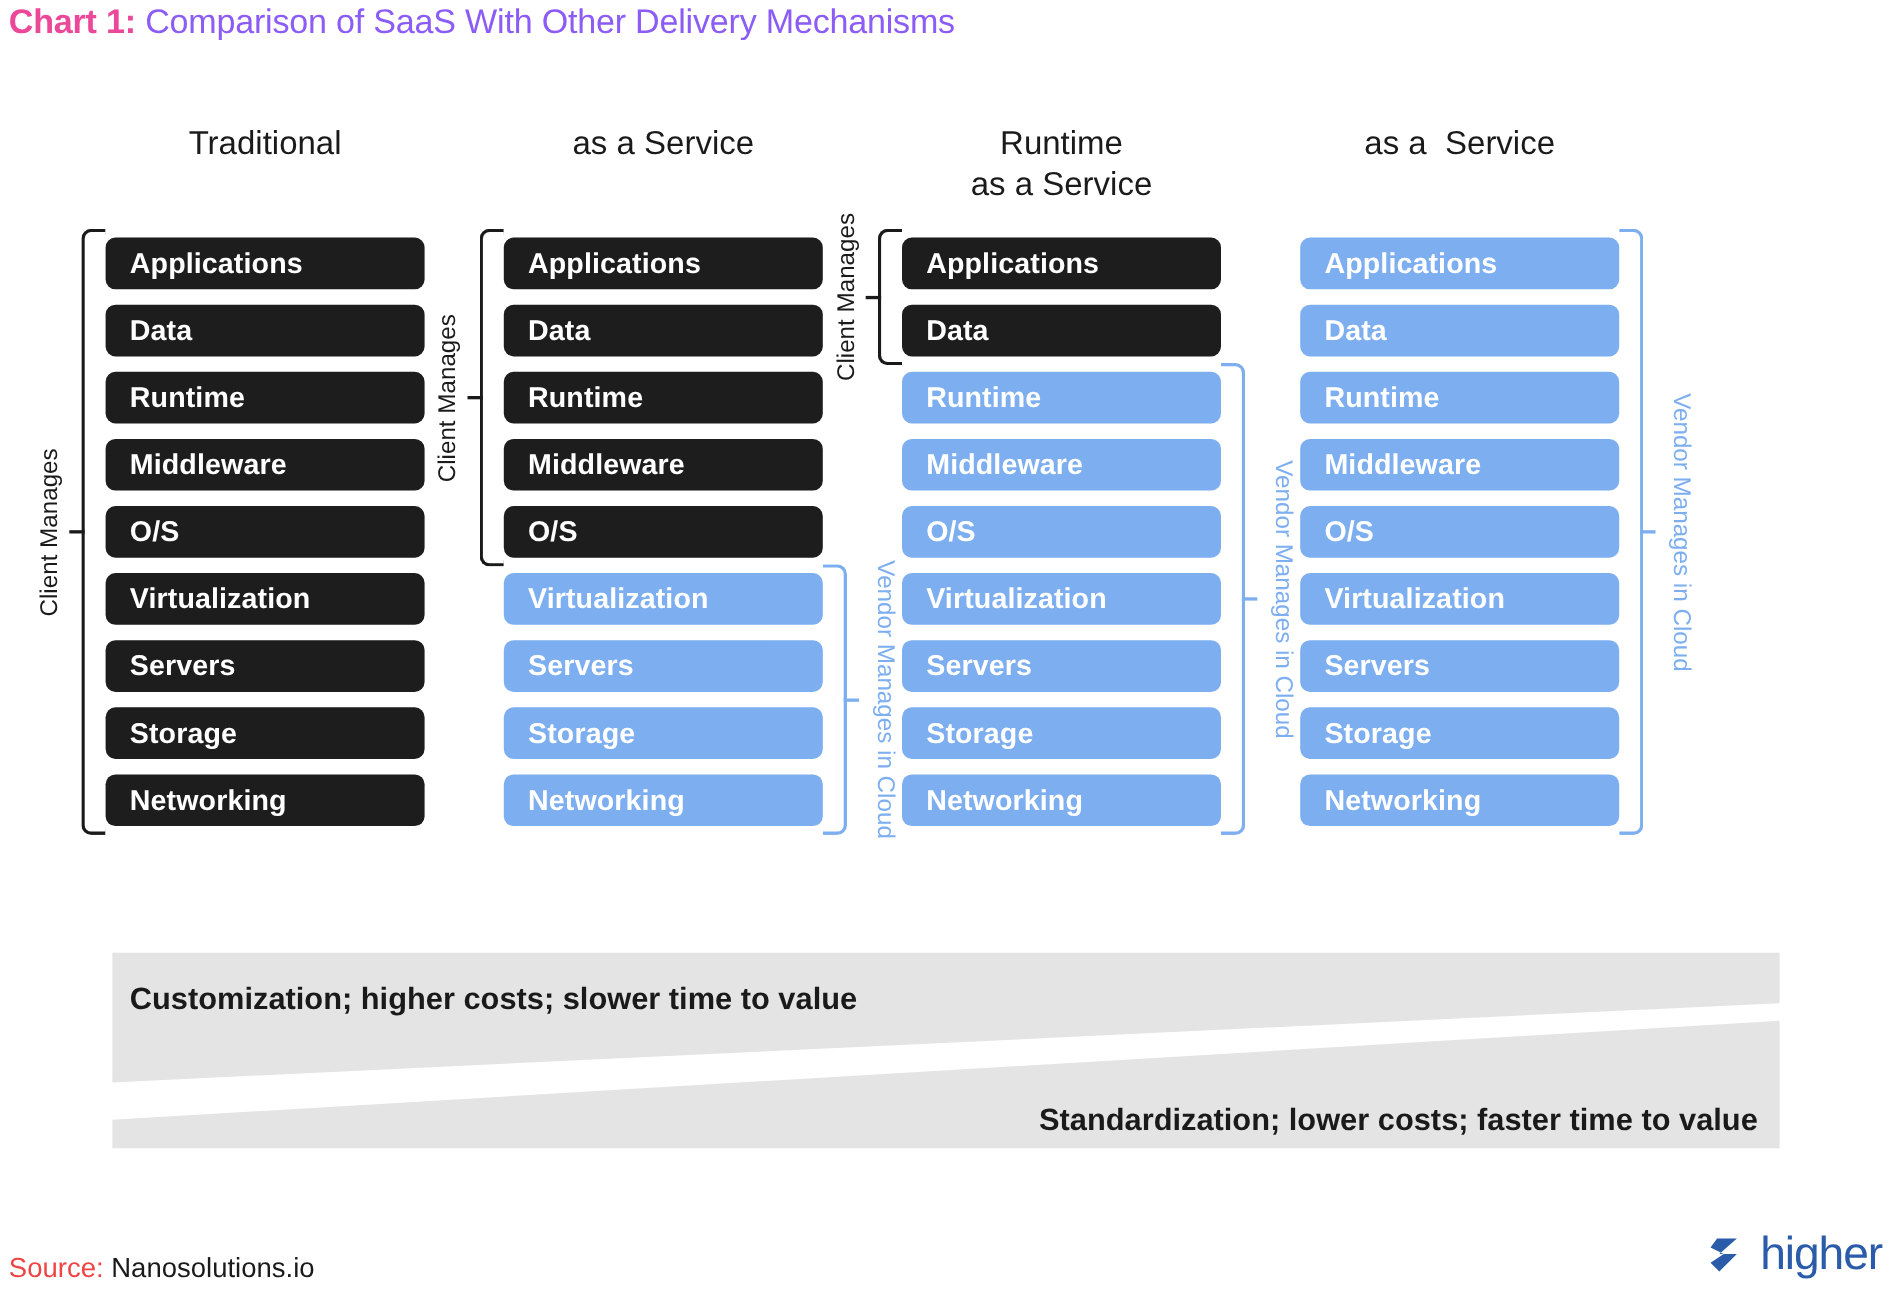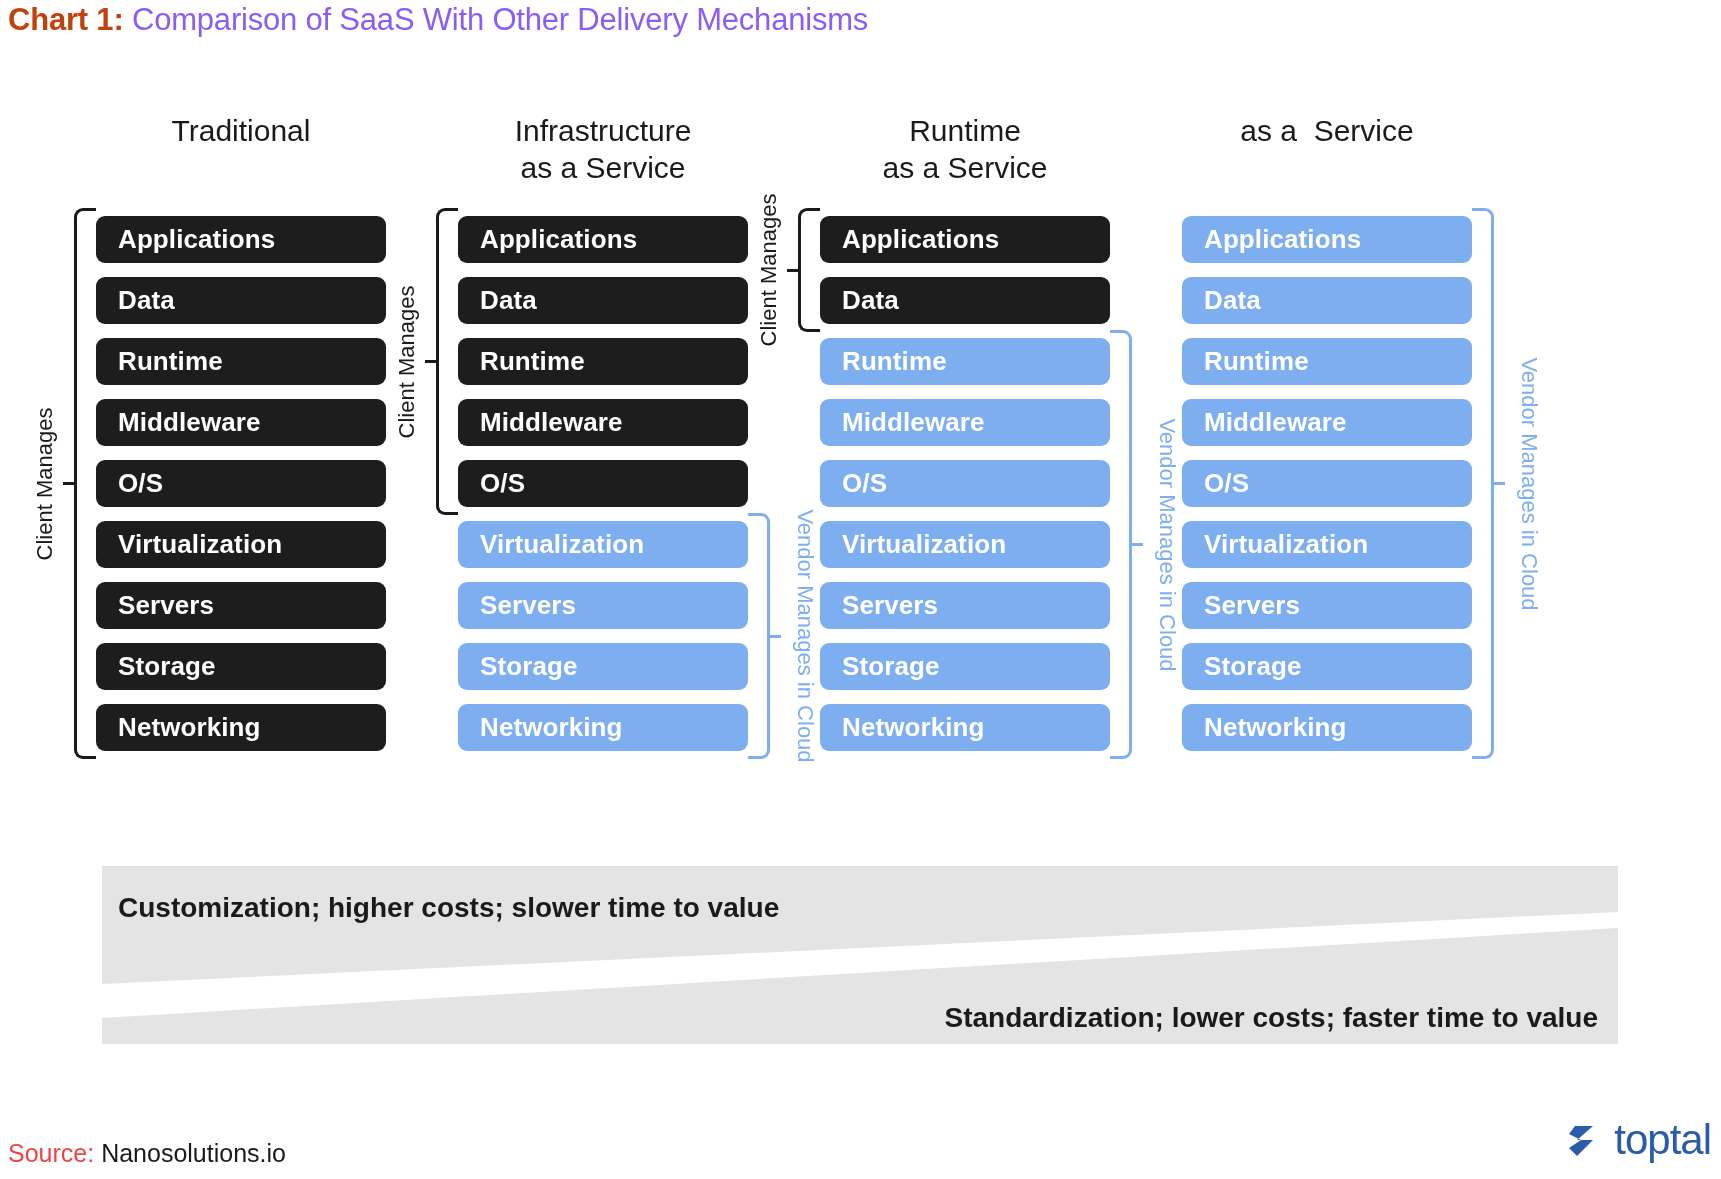--- a/index.html
+++ b/index.html
@@ -18,21 +18,21 @@
   
   #title-bar {
     position: absolute;
     left: 8px;
     top: 2px;
     font-size: 31px;
     letter-spacing: -0.2px;
     white-space: nowrap;
   }
   #title-bar .chart-label {
-    color: #c2410c;
+    color: #ec4899;
     font-weight: bold;
   }
   #title-bar .chart-title {
     color: #8b5cf6;
     font-weight: normal;
   }
 
   
   #chart-area {
     position: absolute;
@@ -198,21 +198,21 @@
     <div class="layer dark" style="position: absolute; left: 96px; top: 643px; width: 290px; margin-bottom: 0px;">
       <span>Storage</span>
     </div>
     <div class="layer dark" style="position: absolute; left: 96px; top: 704px; width: 290px; margin-bottom: 0px;">
       <span>Networking</span>
     </div>
     <div class="bracket client" style="left: 74px; top: 208px; width: 22px; height: 551px;">
       <span class="tick"></span>
     </div>
     <div class="vlabel client" style="left: 56px; top: 483.5px; transform: rotate(-90deg) translate(-50%, -100%);">Client Manages</div>
-    <div class="col-head" style="position: absolute; left: 443px; top: 112px; width: 320px;"><div>Infrastructure</div><div>as a Service</div></div>
+    <div class="col-head" style="position: absolute; left: 443px; top: 112px; width: 320px;"><div>as a Service</div></div>
     <div class="layer dark" style="position: absolute; left: 458px; top: 216px; width: 290px; margin-bottom: 0px;">
       <span>Applications</span>
     </div>
     <div class="layer dark" style="position: absolute; left: 458px; top: 277px; width: 290px; margin-bottom: 0px;">
       <span>Data</span>
     </div>
     <div class="layer dark" style="position: absolute; left: 458px; top: 338px; width: 290px; margin-bottom: 0px;">
       <span>Runtime</span>
     </div>
     <div class="layer dark" style="position: absolute; left: 458px; top: 399px; width: 290px; margin-bottom: 0px;">
@@ -322,14 +322,14 @@
 
 <div id="source">
   <span class="src-label">Source:</span>
   <span class="src-value">Nanosolutions.io</span>
 </div>
 
 <div id="logo">
   <svg class="mark" width="44" height="44" viewBox="0 0 44 44">
     <polygon points="12,8 30,8 14,22 30,22 14,38 6,30 18,22 6,16" fill="#2A5CAA"></polygon>
   </svg>
-  <span class="wordmark">toptal</span>
+  <span class="wordmark">higher</span>
 </div>
 
 </body></html>

